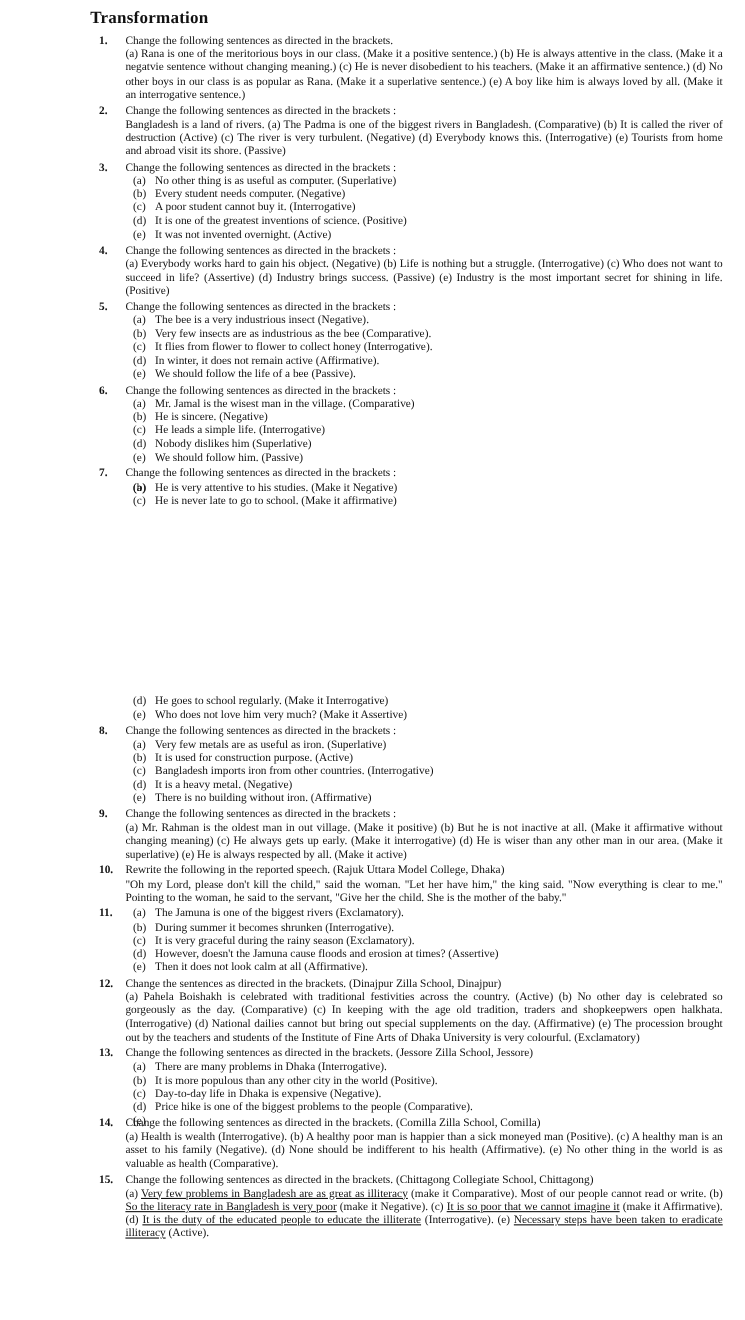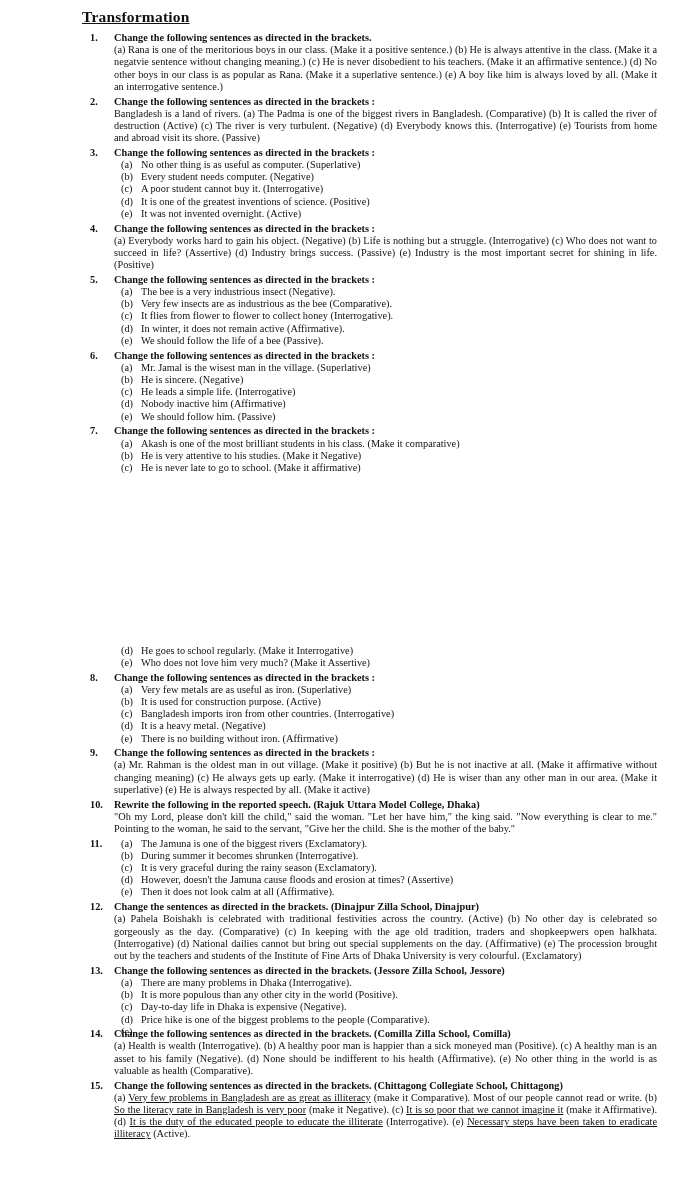--- a/index.html
+++ b/index.html
@@ -11,37 +11,36 @@
     color: #111111;
     font-family: "Liberation Serif", "DejaVu Serif", serif;
     font-size: 10.3px;
     line-height: 12.2px;
     padding: 7px 20px 8px 82px;
   }
   .title {
     font-size: 15.5px;
     line-height: 19px;
     font-weight: bold;
-    text-decoration: underline;
     margin: 0 0 6px 0;
     letter-spacing: 0.2px;
   }
   .question {
     position: relative;
     padding-left: 32px;
     margin-top: 2.5px;
   }
   .q-num {
     position: absolute;
     left: 8px;
     width: 20px;
     font-weight: bold;
     white-space: nowrap;
   }
-  .q-heading { font-weight: bold; }
+  .q-heading { font-weight: normal; }
   .q-flow { text-align: justify; }
   .q-line {
     position: relative;
     margin-left: 7px;
     padding-left: 20px;
   }
   .q-letter { position: absolute; left: 0; }
   .u { text-decoration: underline; }
   .page-gap { width: 100%; }
 </style>
@@ -85,32 +84,32 @@
           <div class="q-line"><span class="q-letter">(b)</span><span class="q-text">Very few insects are as industrious as the bee (Comparative).</span></div>
           <div class="q-line"><span class="q-letter">(c)</span><span class="q-text">It flies from flower to flower to collect honey (Interrogative).</span></div>
           <div class="q-line"><span class="q-letter">(d)</span><span class="q-text">In winter, it does not remain active (Affirmative).</span></div>
           <div class="q-line"><span class="q-letter">(e)</span><span class="q-text">We should follow the life of a bee (Passive).</span></div>
         </div>
       </div>
       <div class="question">
         <span class="q-num">6.</span>
         <div class="q-heading">Change the following sentences as directed in the brackets :</div>
         <div class="q-list">
-          <div class="q-line"><span class="q-letter">(a)</span><span class="q-text">Mr. Jamal is the wisest man in the village. (Superlative)</span></div>
+          <div class="q-line"><span class="q-letter">(a)</span><span class="q-text">Mr. Jamal is the wisest man in the village. (Comparative)</span></div>
           <div class="q-line"><span class="q-letter">(b)</span><span class="q-text">He is sincere. (Negative)</span></div>
           <div class="q-line"><span class="q-letter">(c)</span><span class="q-text">He leads a simple life. (Interrogative)</span></div>
-          <div class="q-line"><span class="q-letter">(d)</span><span class="q-text">Nobody inactive him (Affirmative)</span></div>
+          <div class="q-line"><span class="q-letter">(d)</span><span class="q-text">Nobody dislikes him (Superlative)</span></div>
           <div class="q-line"><span class="q-letter">(e)</span><span class="q-text">We should follow him. (Passive)</span></div>
         </div>
       </div>
       <div class="question">
         <span class="q-num">7.</span>
         <div class="q-heading">Change the following sentences as directed in the brackets :</div>
         <div class="q-list">
-          <div class="q-line"><span class="q-letter">(a)</span><span class="q-text">Akash is one of the most brilliant students in his class. (Make it comparative)</span></div>
+          <div class="q-line"><span class="q-letter">(a)</span></div>
           <div class="q-line"><span class="q-letter">(b)</span><span class="q-text">He is very attentive to his studies. (Make it Negative)</span></div>
           <div class="q-line"><span class="q-letter">(c)</span><span class="q-text">He is never late to go to school. (Make it affirmative)</span></div>
         </div>
       </div>
       <div class="page-gap" style="height: 168px;"></div>
       <div class="question">
         <div class="q-list">
           <div class="q-line"><span class="q-letter">(d)</span><span class="q-text">He goes to school regularly. (Make it Interrogative)</span></div>
           <div class="q-line"><span class="q-letter">(e)</span><span class="q-text">Who does not love him very much? (Make it Assertive)</span></div>
         </div>

